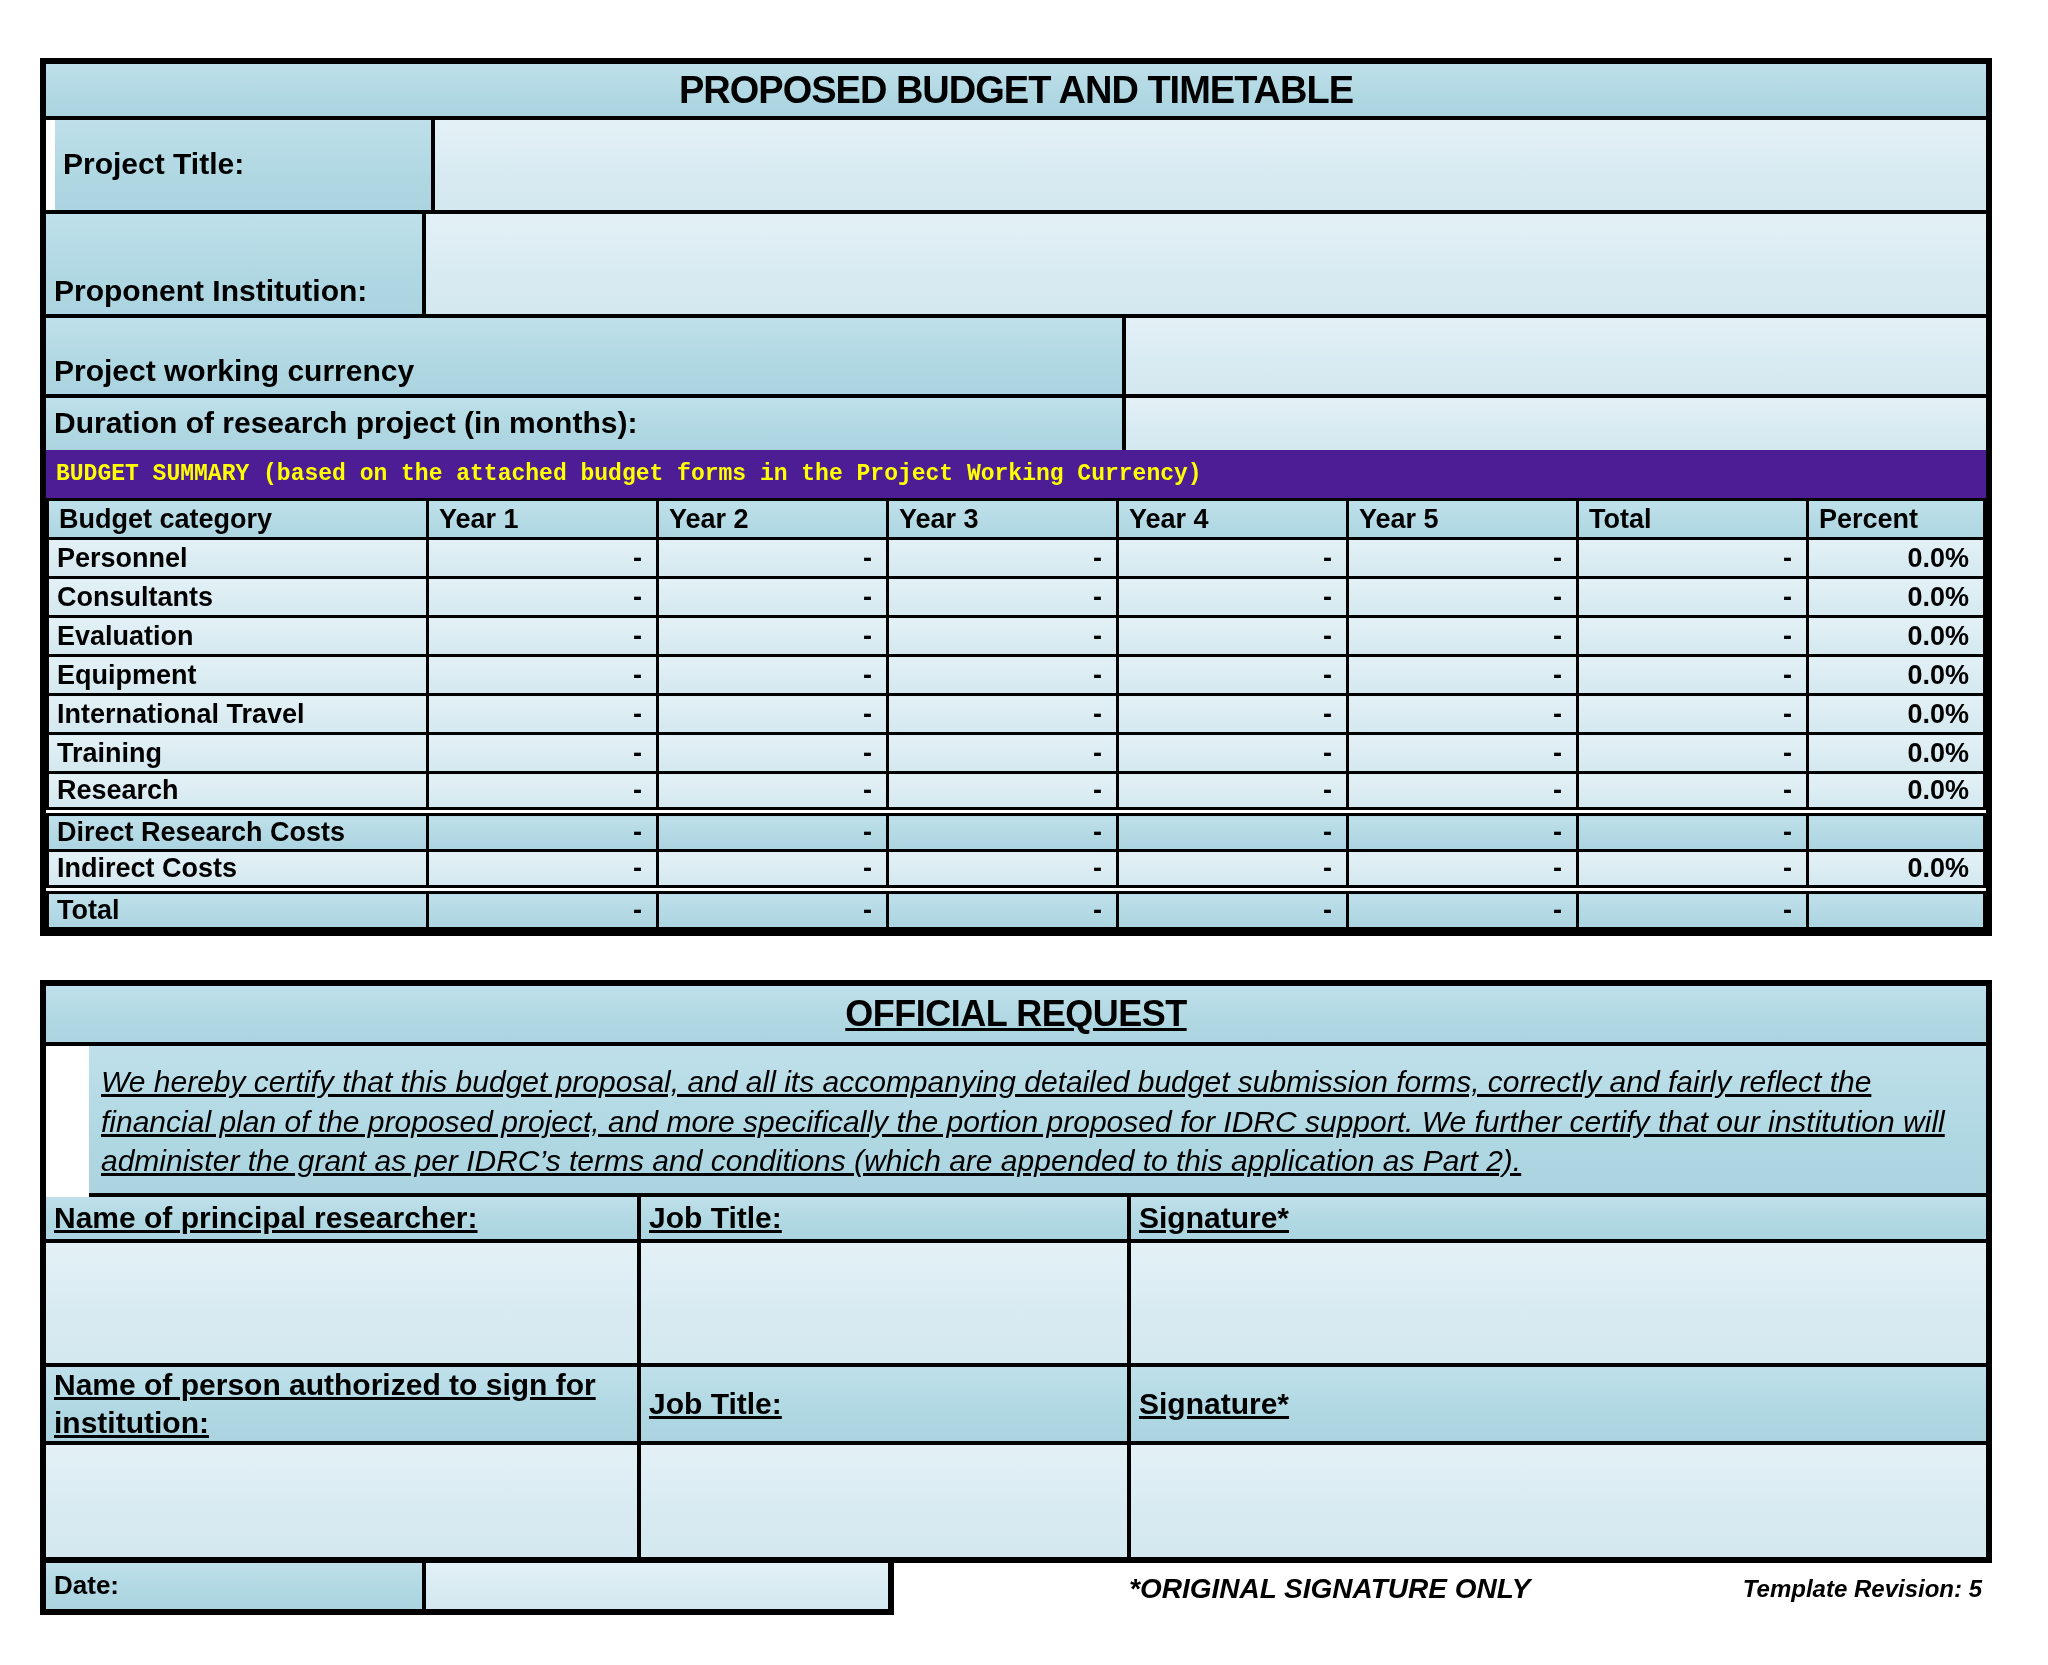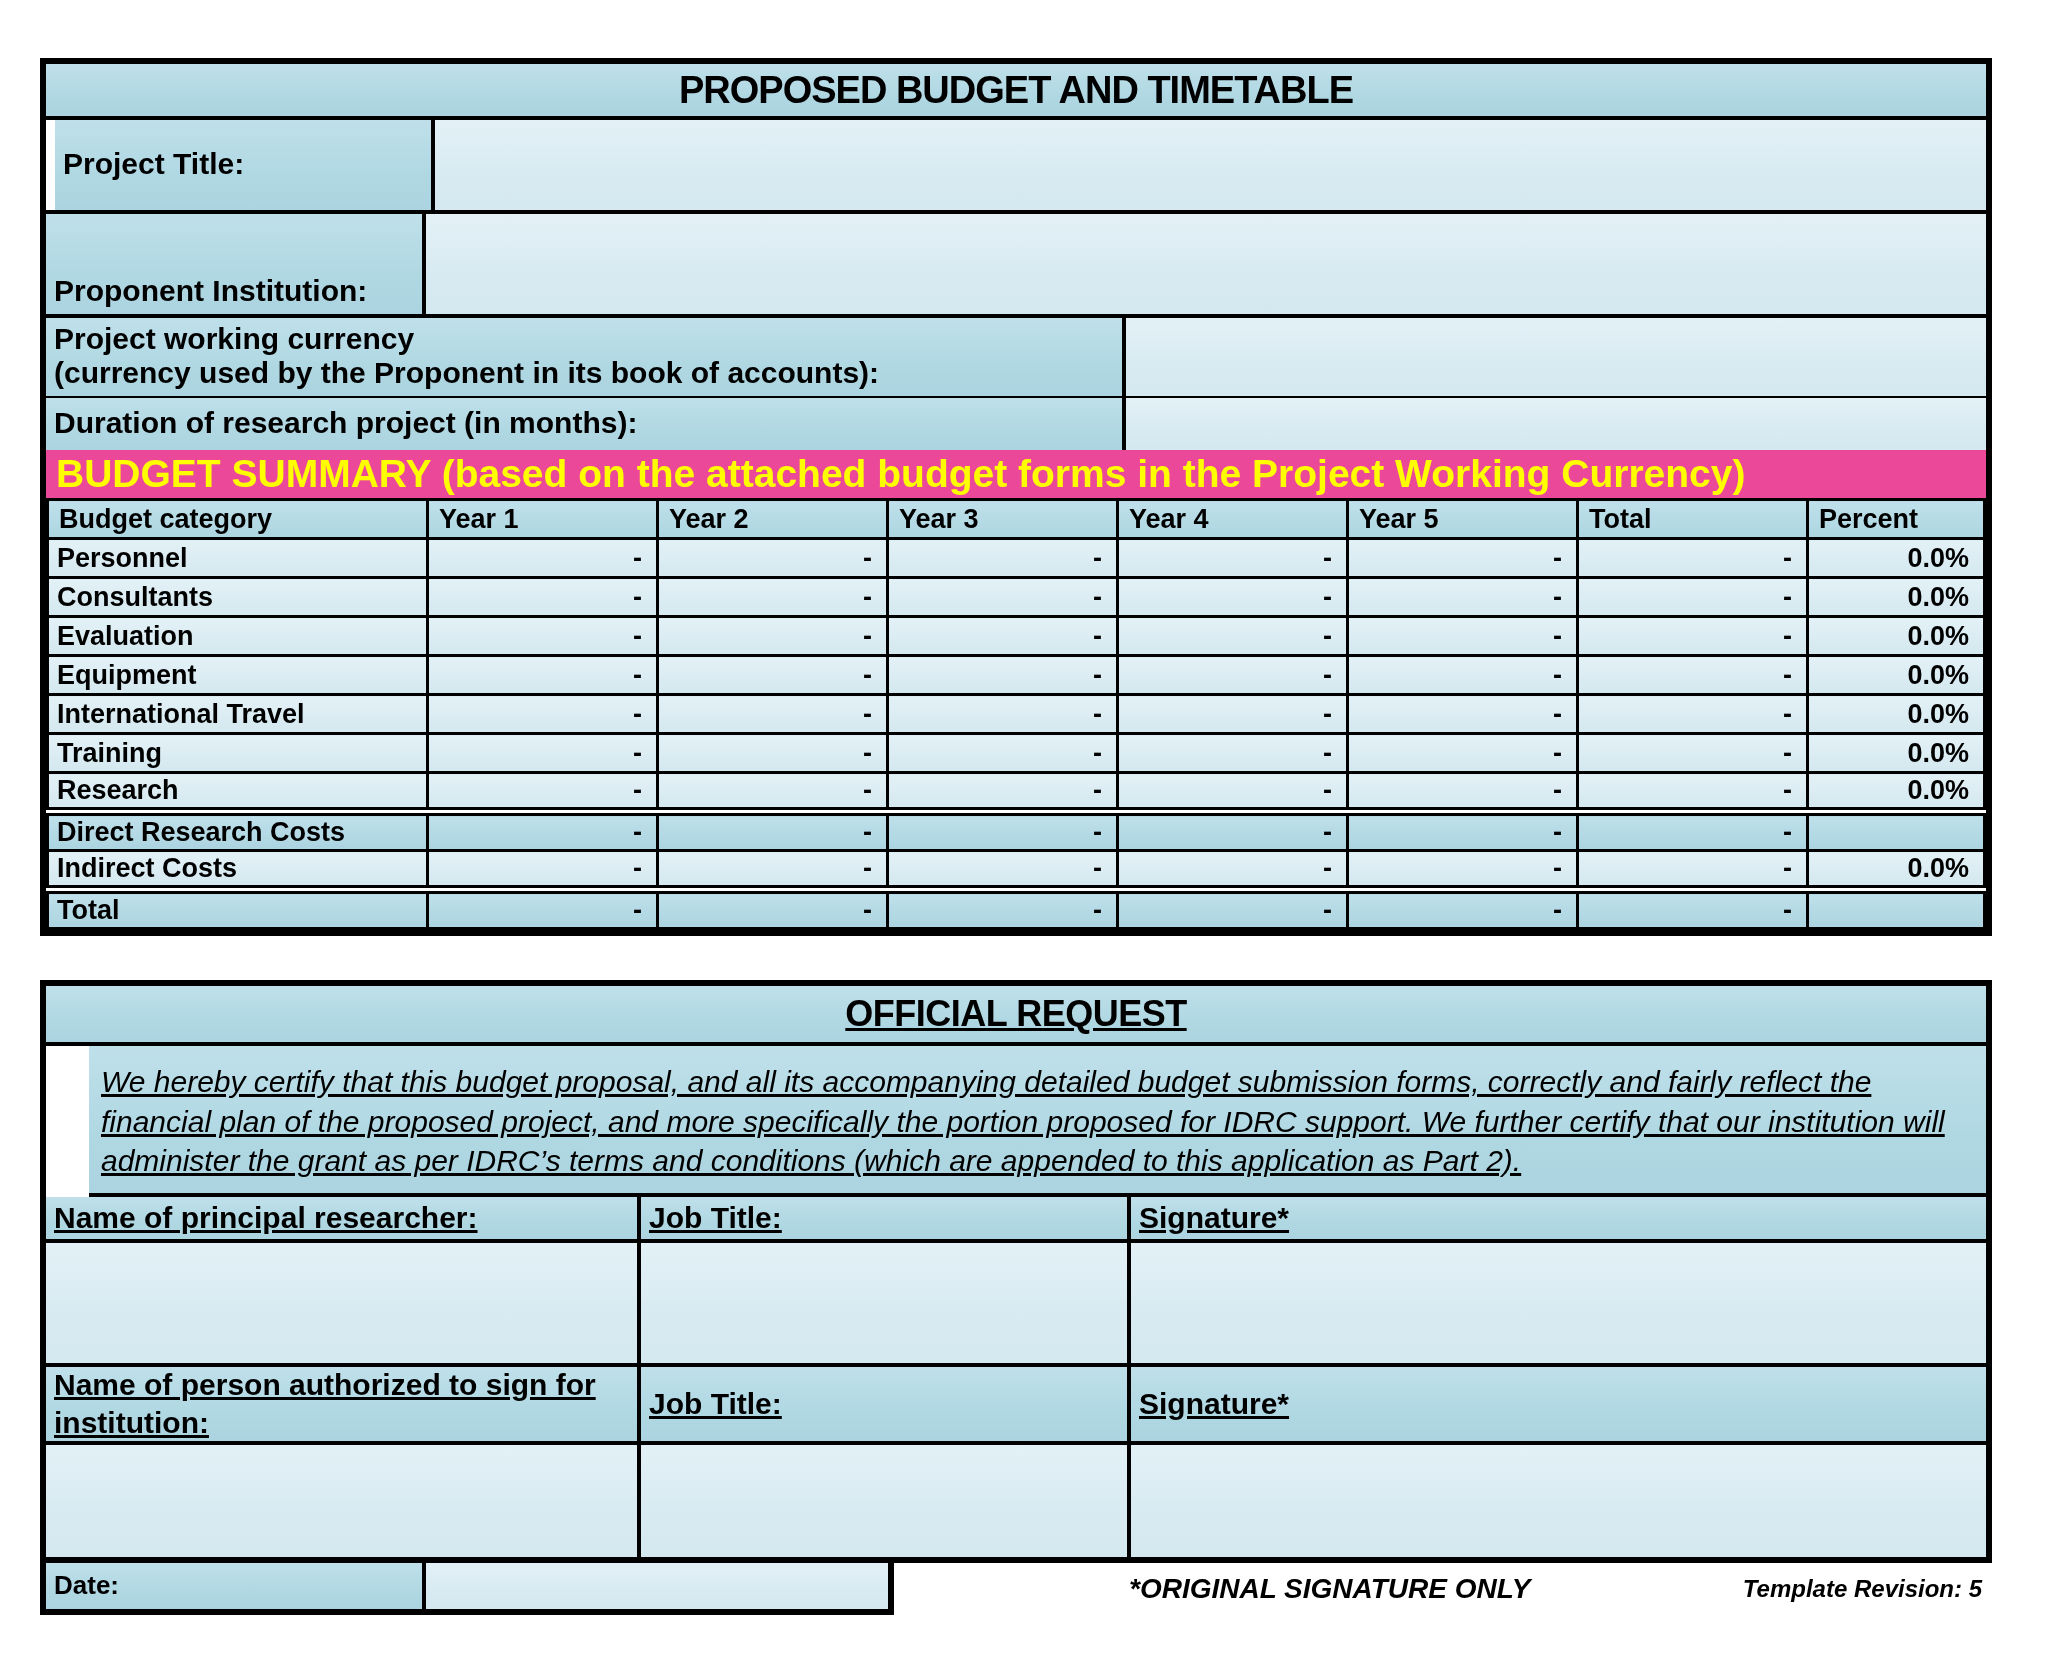--- a/index.html
+++ b/index.html
@@ -35,24 +35,24 @@
     display:flex; flex-direction:column; justify-content:center;
   }
   .flabel.va-bottom { justify-content:flex-end; }
   .finput { min-height:100%; }
   .h-ptitle { height:90px;padding-left:9px; }
   .h-pinst  { height:100px; }
   .h-curr   { height:76px; }
   .h-dur    { height:52px; }
 
   .section-bar {
-    height:48px; background:#ec4899; color:#ffff00;
+    height:48px; background:#4c1d95; color:#ffff00;
     display:flex; align-items:center;
     padding-left:10px;
-    font-size:39px; font-weight:bold;
+    font-size:23px; font-weight:bold;font-family:Liberation Mono, monospace;
   }
 
   table.budget { width:100%; border-collapse:collapse; table-layout:fixed; }
   table.budget th, table.budget td {
     border:3px solid #000;
     height:39px; box-sizing:border-box;
     font-size:27px; font-weight:bold;
     padding:0 10px;
     overflow:hidden; white-space:nowrap;
   }
@@ -122,21 +122,20 @@
     </div>
 
     <div class="frow narrowlabel h-pinst">
       <div class="flabel med va-bottom">Proponent Institution:</div>
       <div class="finput light"></div>
     </div>
 
     <div class="frow widelabel h-curr">
       <div class="flabel med va-bottom">
         <span>Project working currency</span>
-        <span>(currency used by the Proponent in its book of accounts):</span>
       </div>
       <div class="finput light"></div>
     </div>
 
     <div class="frow widelabel h-dur" style="border-bottom:none;">
       <div class="flabel med">Duration of research project (in months):</div>
       <div class="finput light"></div>
     </div>
 
     <div class="section-bar">BUDGET SUMMARY (based on the attached budget forms in the Project Working Currency)</div>

